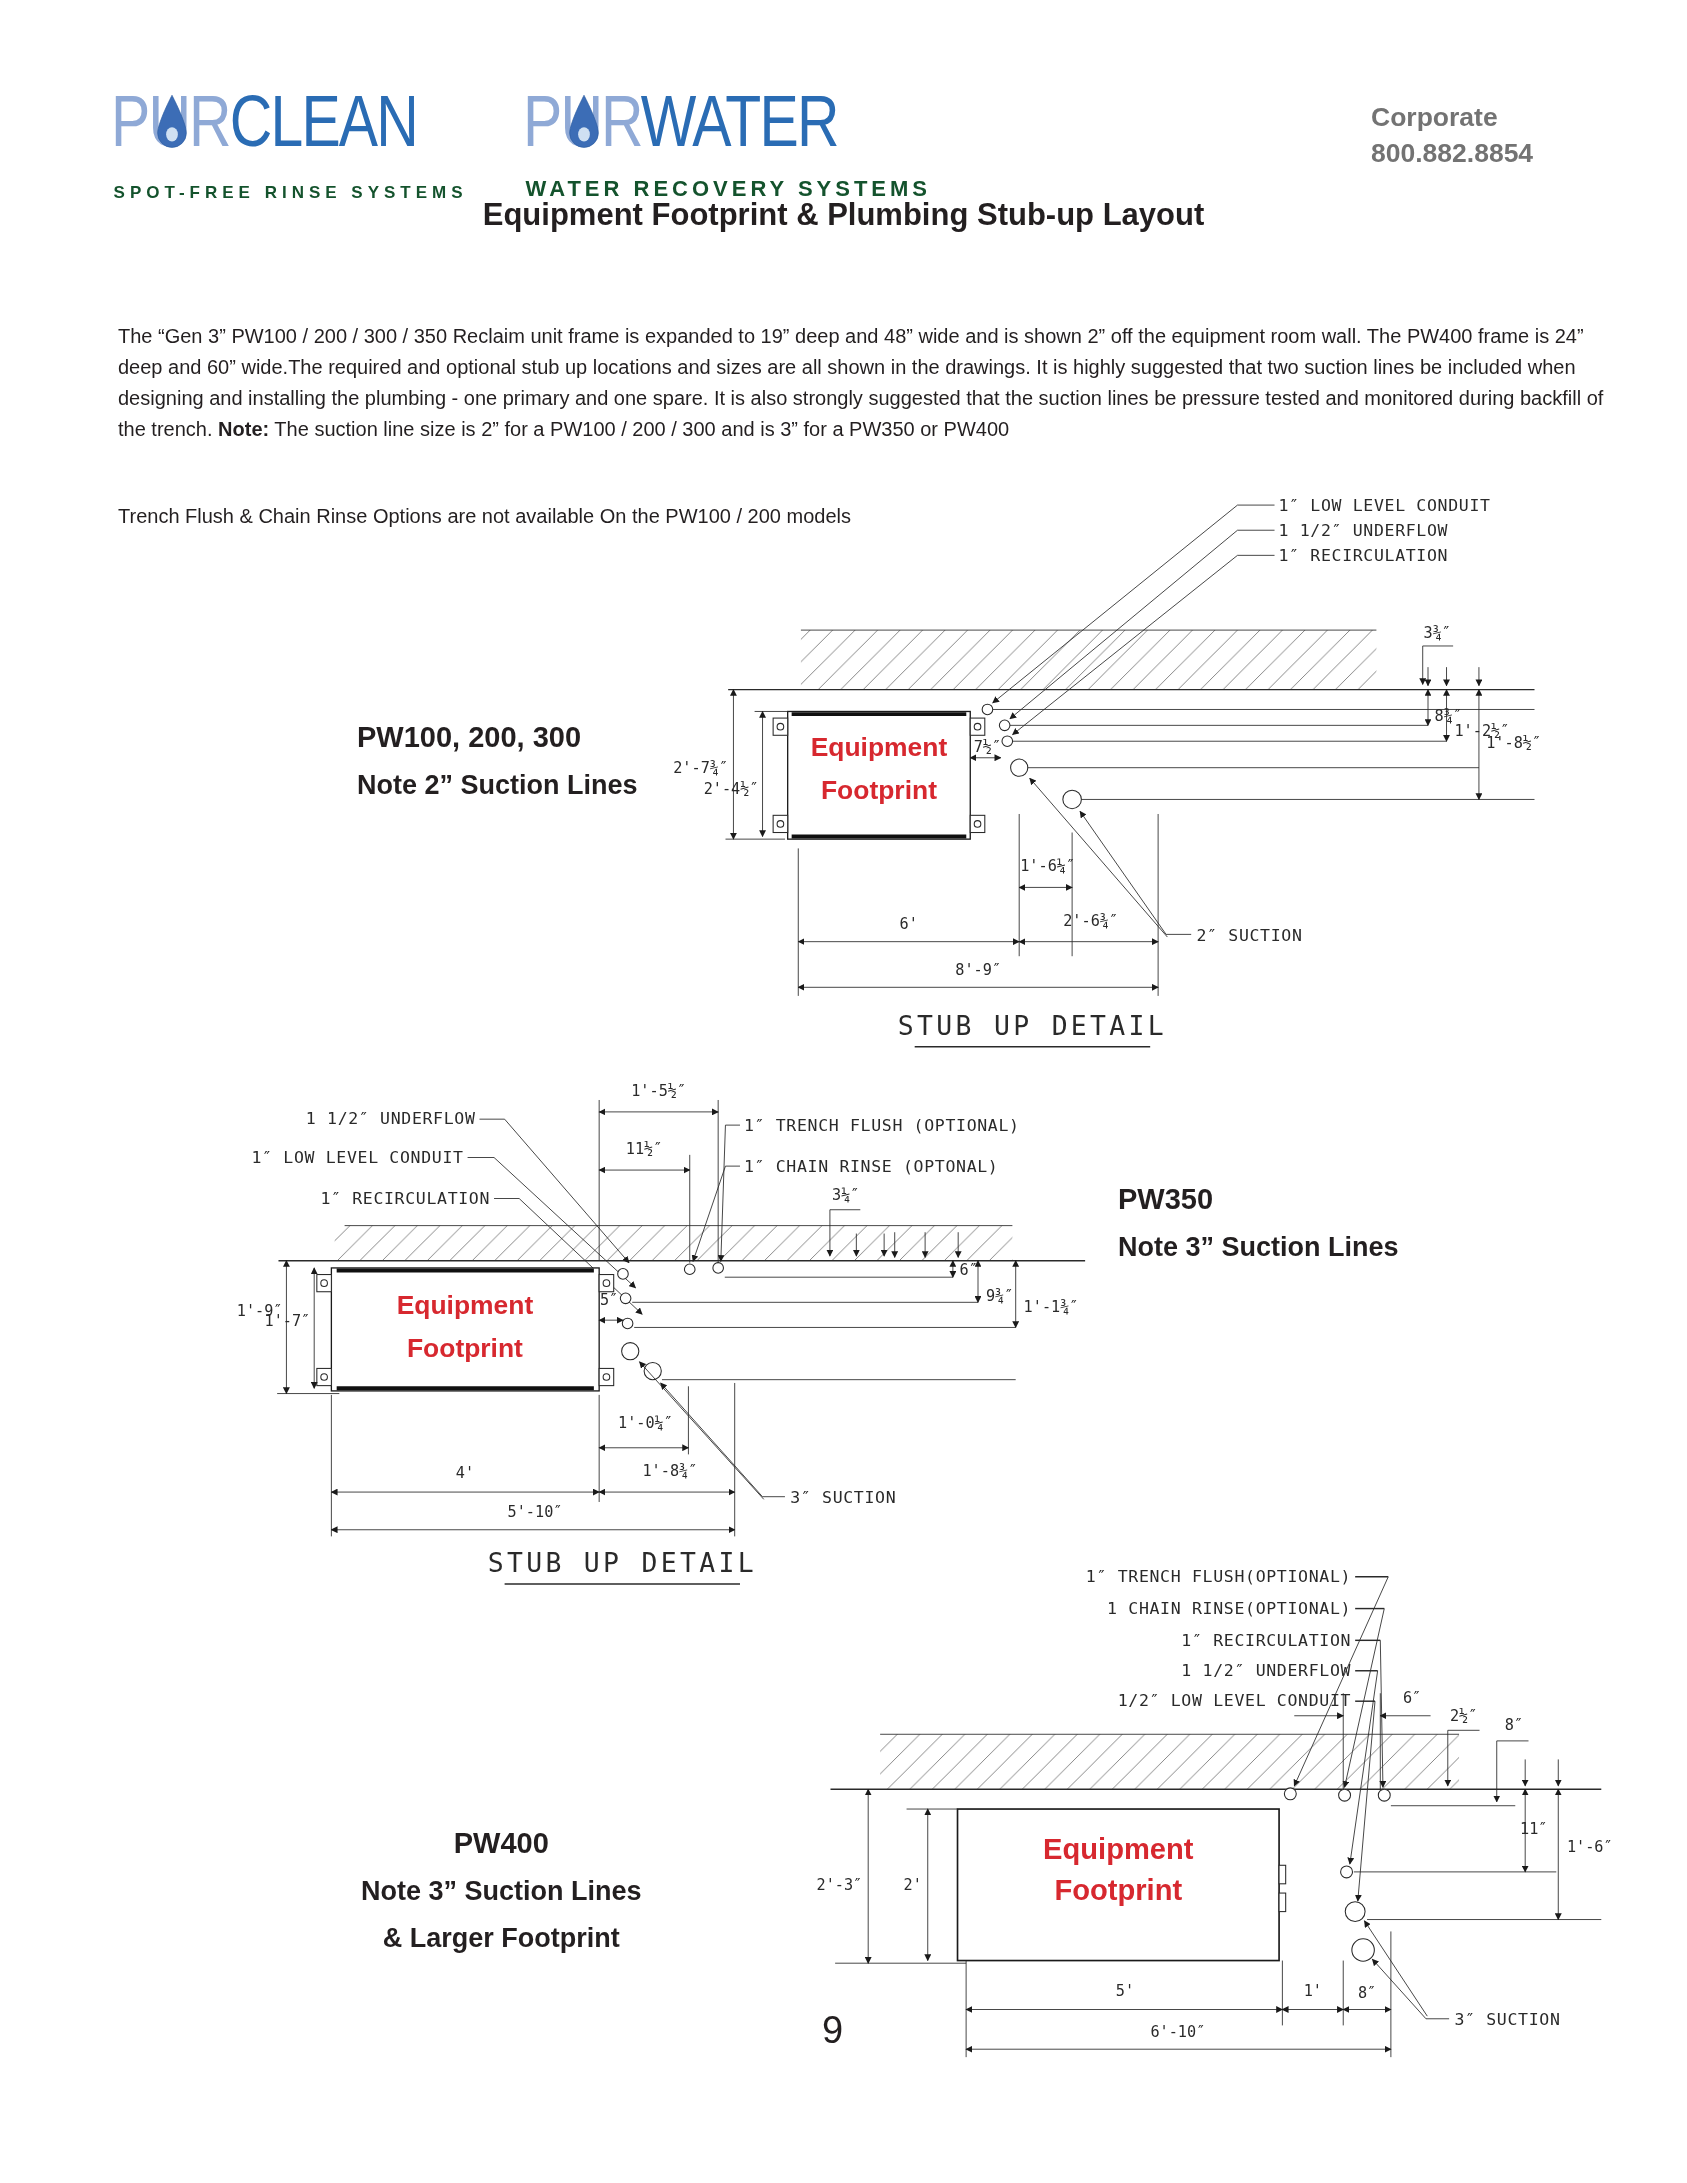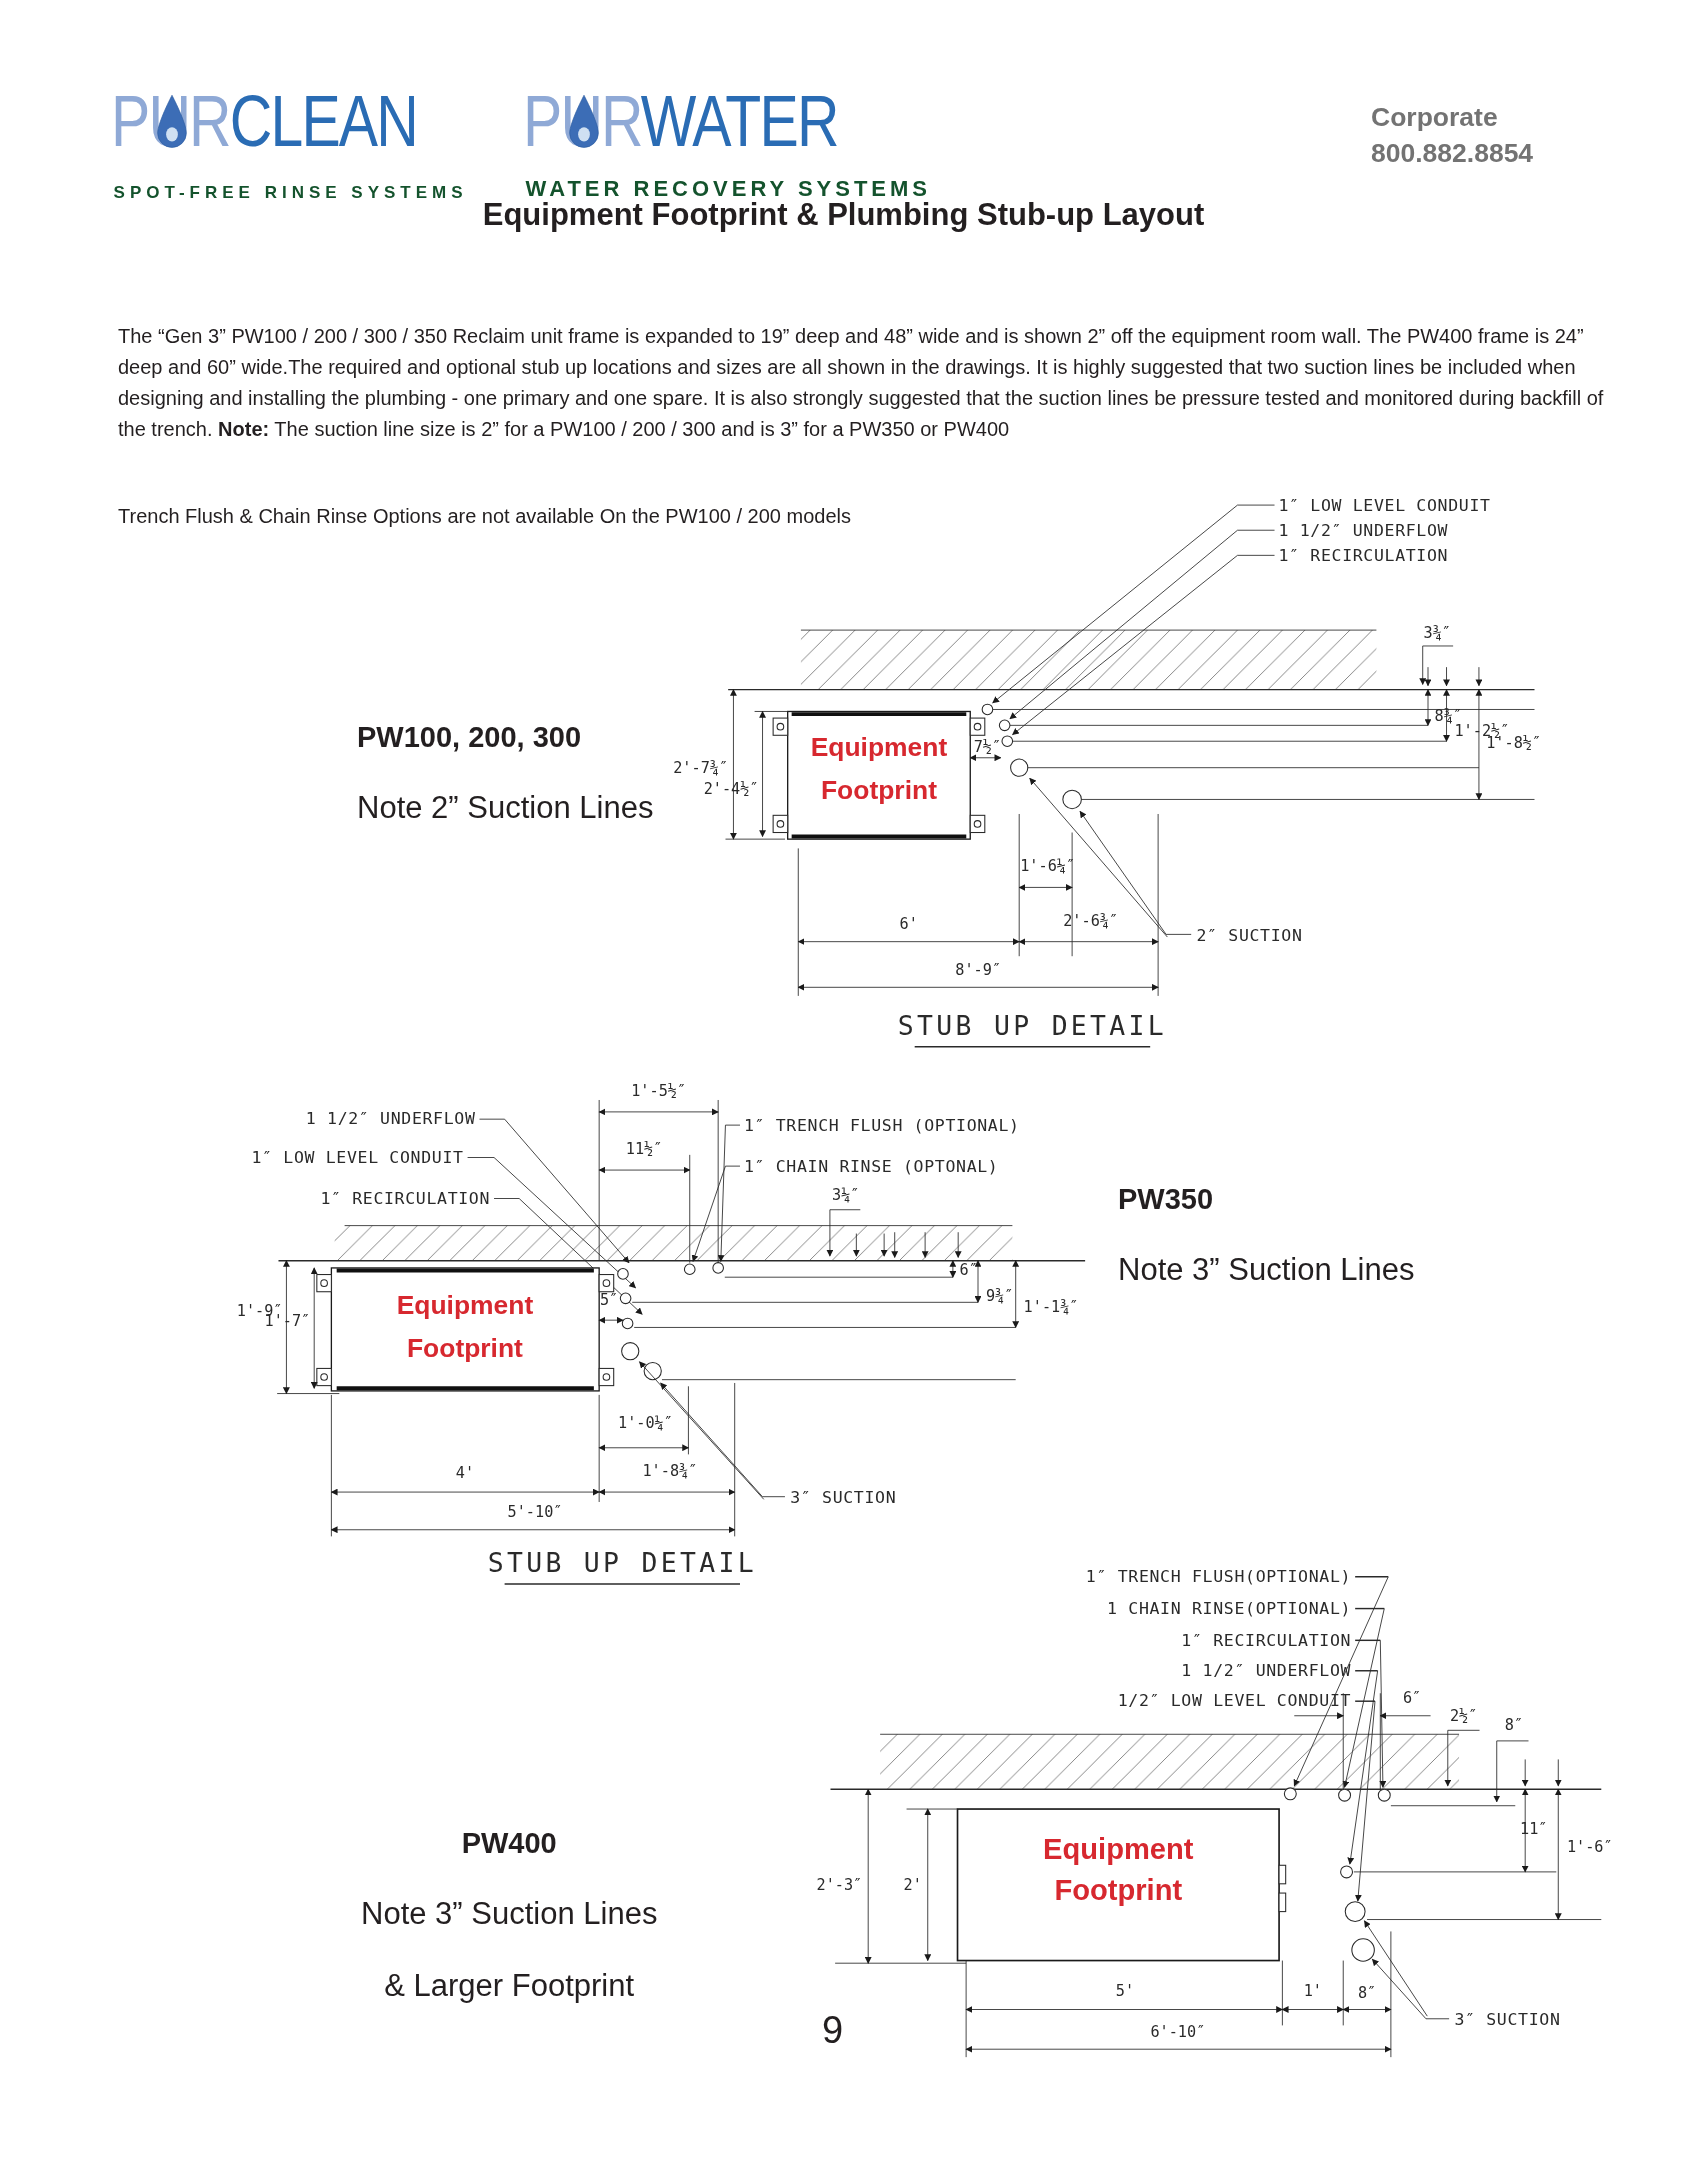--- a/index.html
+++ b/index.html
@@ -11,21 +11,21 @@
              transform:scale(.92,1.12);transform-origin:left top;white-space:nowrap;}
   .lw-light{color:#8fa9d6;}
   .lw-dark{color:#2a6cb4;}
   .tagline{position:absolute;font-weight:700;color:#14532d;white-space:nowrap;}
   
   .corp{color:#737373;font-weight:700;font-size:26.5px;line-height:36px;}
   
   .pagetitle{width:1687px;text-align:center;font-size:31px;font-weight:700;}
   .bodytext{width:1487px;font-size:20px;line-height:31px;}
   .model{font-size:29px;font-weight:700;}
-  .modelnote{font-size:31px;margin-top:36px;}
+  .modelnote{font-size:27px;margin-top:16px;font-weight:bold;}
   .pagenum{font-size:38px;}
   
   .ln{stroke:#2a2a2a;stroke-width:1.3;fill:none;}
   .ln2{stroke:#2a2a2a;stroke-width:2.2;fill:none;}
   .thickln{stroke:#101010;stroke-width:6;fill:none;}
   .boxln{stroke:#1a1a1a;stroke-width:2;fill:#ffffff;}
   .stub{stroke:#2a2a2a;stroke-width:1.6;fill:#ffffff;}
   svg text{fill:#2a2a2a;}
   .cad{font-family:"DejaVu Sans Mono",monospace;font-size:25px;letter-spacing:1px;}
   .dim{font-family:"DejaVu Sans Mono",monospace;font-size:23px;}

